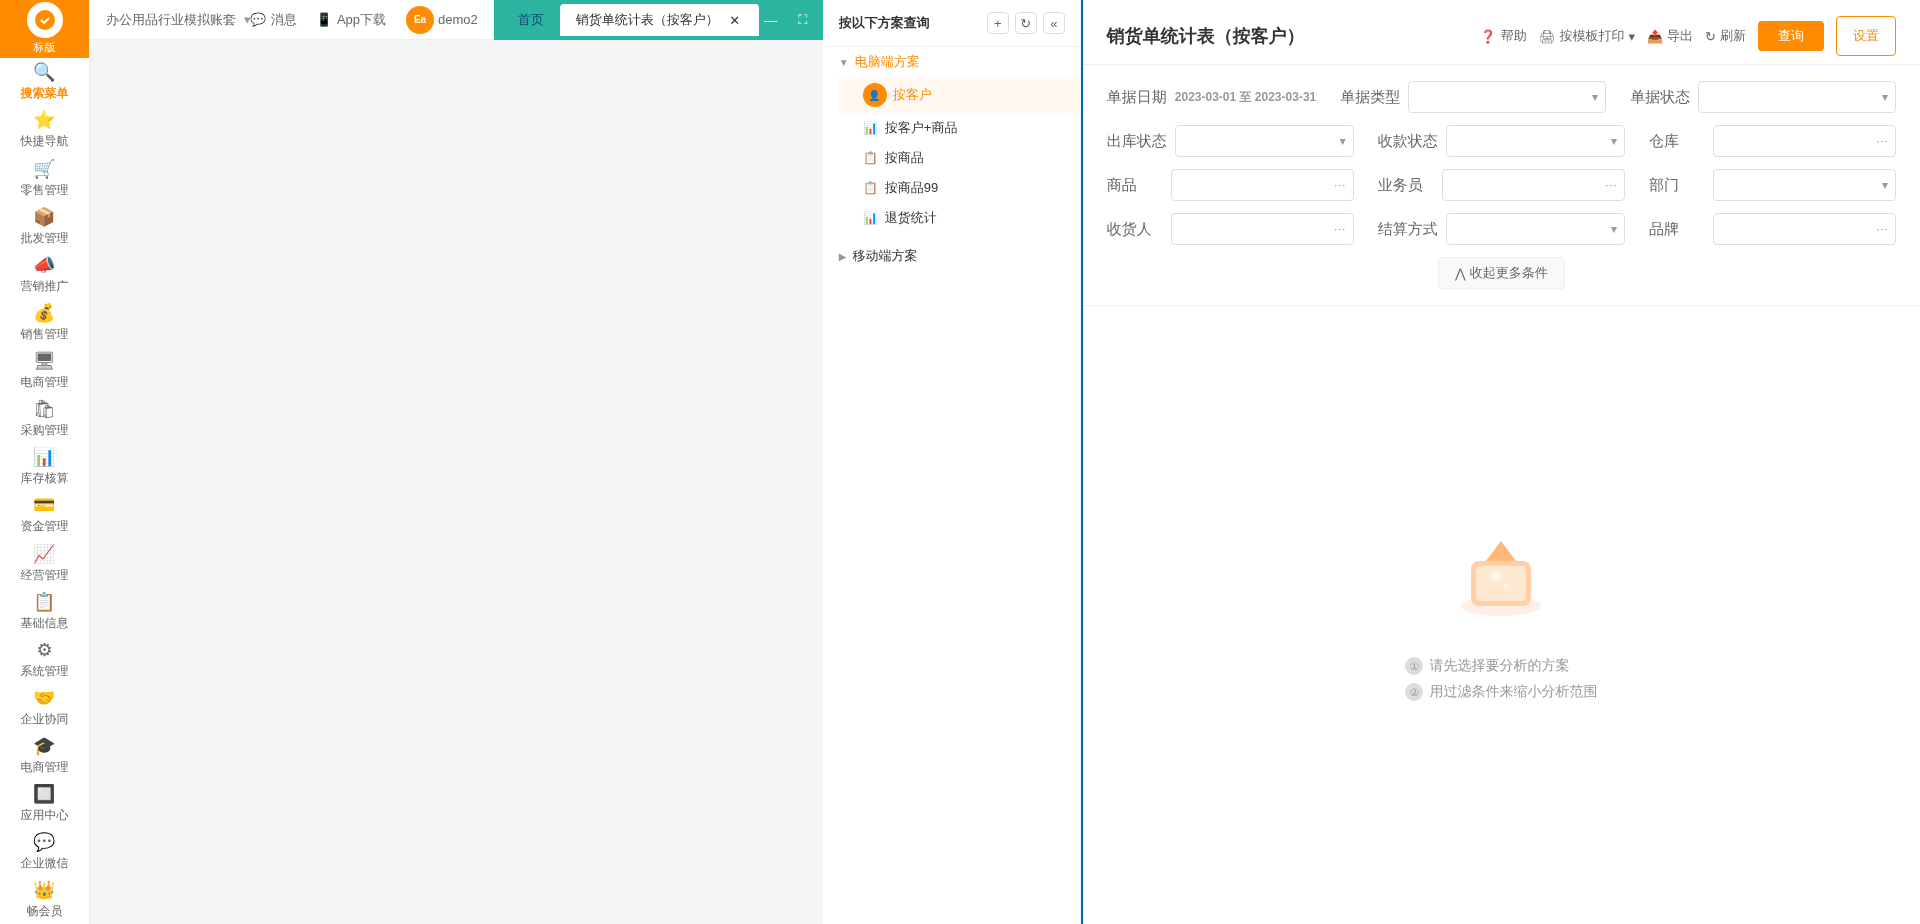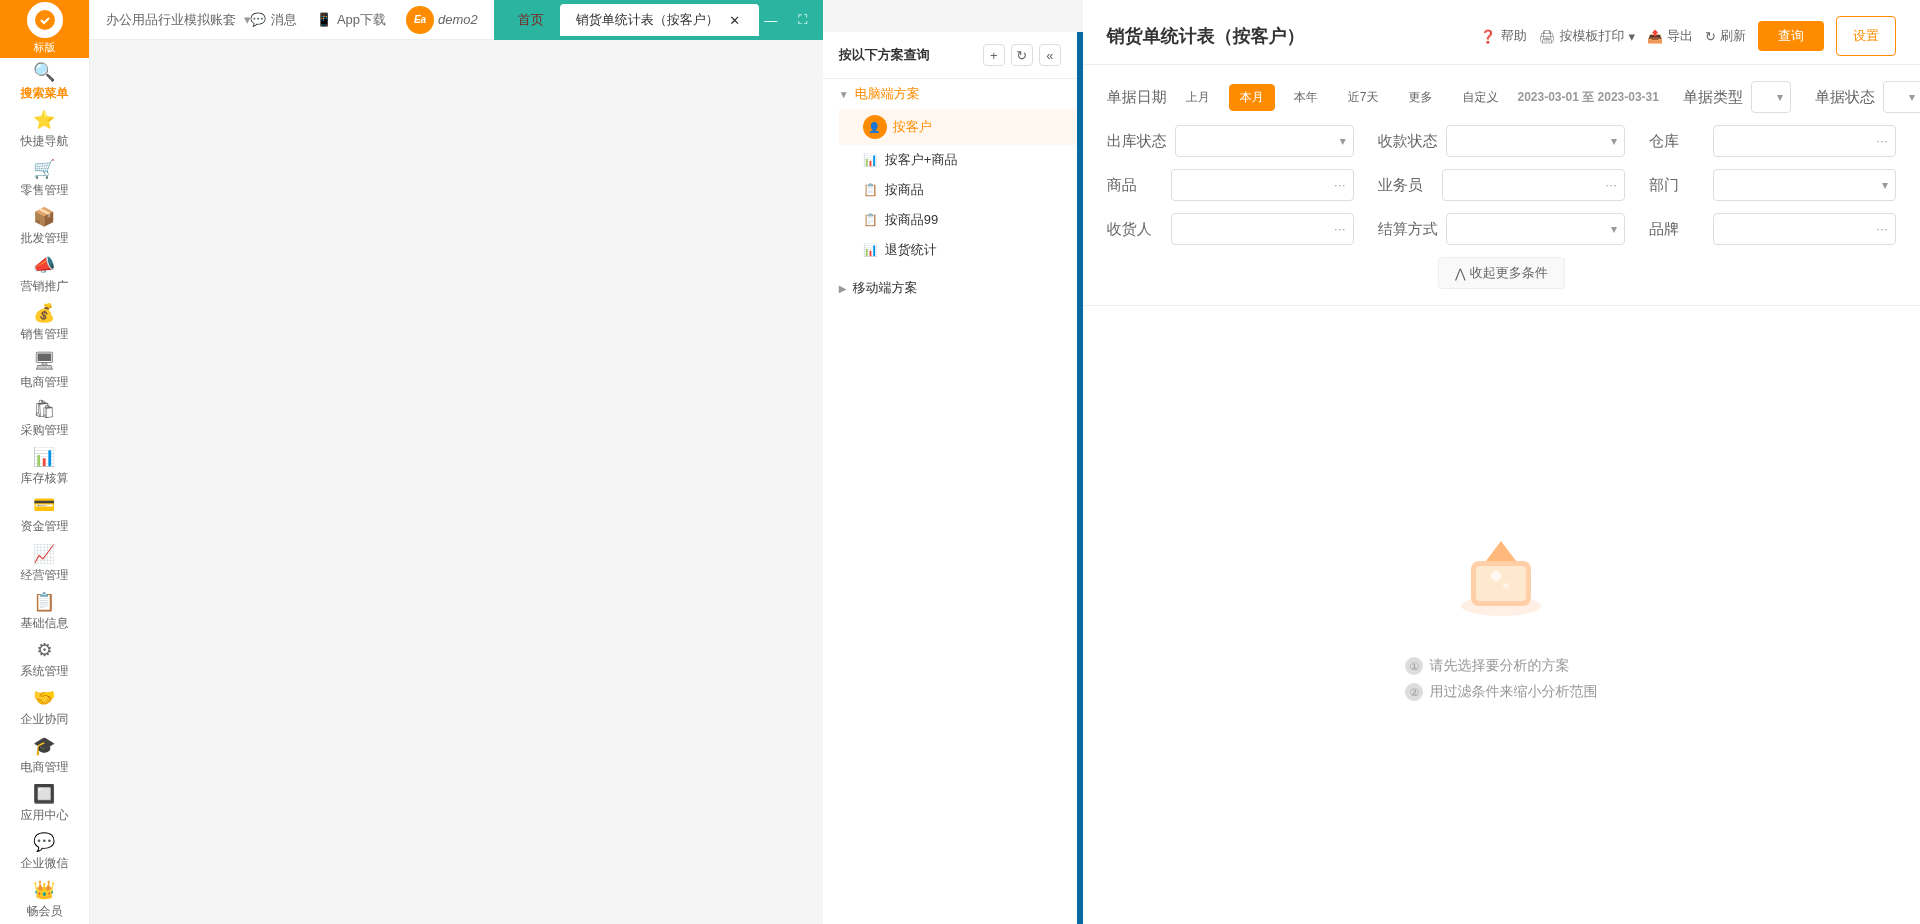--- a/index.html
+++ b/index.html
@@ -20,32 +20,32 @@
 
     
     .top-header { height: 40px; background: #fff; border-bottom: 1px solid #eee; display: flex; align-items: center; justify-content: space-between; padding: 0 16px; flex-shrink: 0; }
     .header-left { display: flex; align-items: center; gap: 8px; color: #666; font-size: 13px; }
     .header-right { display: flex; align-items: center; gap: 20px; font-size: 13px; color: #666; }
     .header-right .item { display: flex; align-items: center; gap: 4px; cursor: pointer; }
     .avatar { width: 28px; height: 28px; border-radius: 50%; background: #ff8c00; display: flex; align-items: center; justify-content: center; color: #fff; font-size: 11px; overflow: hidden; }
 
     
     .tab-bar { height: 40px; background: #2bb5a0; display: flex; align-items: center; padding: 0 8px; flex-shrink: 0; }
-    .tab { height: 32px; padding: 0 16px; display: flex; align-items: center; gap: 8px; border-radius: 4px 4px 0 0; cursor: pointer; font-size: 13px; color: #7f1d1d; }
+    .tab { height: 32px; padding: 0 16px; display: flex; align-items: center; gap: 8px; border-radius: 4px 4px 0 0; cursor: pointer; font-size: 13px; color: #0c4a6e; }
     .tab.home { background: transparent; }
     .tab.active { background: #fff; color: #333; }
     .tab-close { width: 16px; height: 16px; display: flex; align-items: center; justify-content: center; border-radius: 50%; cursor: pointer; }
     .tab-actions { margin-left: auto; display: flex; gap: 8px; }
     .tab-action-btn { color: #fff; cursor: pointer; width: 24px; height: 24px; display: flex; align-items: center; justify-content: center; }
 
     
     .content-area { flex: 1; display: flex; overflow: hidden; }
 
     
-    .left-panel { width: 260px; background: #fff; border-right: 6px solid #0369a1; flex-shrink: 0; overflow-y: auto; margin-top: 32px; }
+    .left-panel { width: 260px; background: #fff; border-right: 2px solid #0369a1; flex-shrink: 0; overflow-y: auto; }
     .left-panel-header { padding: 12px 16px; display: flex; align-items: center; justify-content: space-between; border-bottom: 1px solid #eee; }
     .left-panel-title { font-size: 13px; color: #333; font-weight: bold; }
     .left-panel-actions { display: flex; align-items: center; gap: 6px; }
     .panel-action-btn { width: 22px; height: 22px; border: 1px solid #ddd; border-radius: 4px; display: flex; align-items: center; justify-content: center; cursor: pointer; color: #666; font-size: 13px; }
     .tree-item { padding: 6px 16px; display: flex; align-items: center; gap: 6px; cursor: pointer; font-size: 13px; color: #333; }
     .tree-item.selected { color: #ff8c00; background: #fff7f0; }
     .tree-item .tree-arrow { font-size: 10px; color: #999; }
     .tree-item .tree-icon { width: 16px; height: 16px; display: flex; align-items: center; justify-content: center; font-size: 12px; }
     .tree-sub { padding-left: 16px; }
     .tree-sub .tree-item { padding-left: 24px; }
@@ -184,21 +184,21 @@
     </div>
     <div class="header-right">
       <div class="item">
         <span>💬</span>
         <span>消息</span>
       </div>
       <div class="item">
         <span>📱</span>
         <span>App下载</span>
       </div>
-      <div class="item" style="display:flex;align-items:center;font-style:italic;">
+      <div class="item" style="display:flex;align-items:center;">
         <div class="avatar">
           <span style="font-size:10px;font-weight:bold;">Ea</span>
         </div>
         <span>demo2</span>
       </div>
     </div>
   </div>
 
   <div class="tab-bar">
     <div class="tab home">
@@ -292,28 +292,20 @@
           <button class="btn-primary">查询</button>
           <button class="btn-secondary">设置</button>
         </div>
       </div>
 
       <div class="filter-area">
 
         <div class="filter-row">
           <div class="filter-item" style="flex:none;">
             <span class="filter-label">单据日期</span>
-            <div class="date-filter">
-              <span class="date-btn">上月</span>
-              <span class="date-btn active">本月</span>
-              <span class="date-btn">本年</span>
-              <span class="date-btn">近7天</span>
-              <span class="date-btn">更多</span>
-              <span class="date-btn">自定义</span>
-            </div>
             <span class="date-range">2023-03-01 至 2023-03-31</span>
           </div>
           <div class="filter-item" style="max-width:320px;">
             <span class="filter-label">单据类型</span>
             <div class="filter-control">
               <input class="filter-input" type="text" value="" readonly="" style="cursor: pointer;">
               <span class="filter-dropdown-icon">▾</span>
             </div>
           </div>
           <div class="filter-item" style="max-width:320px;">

